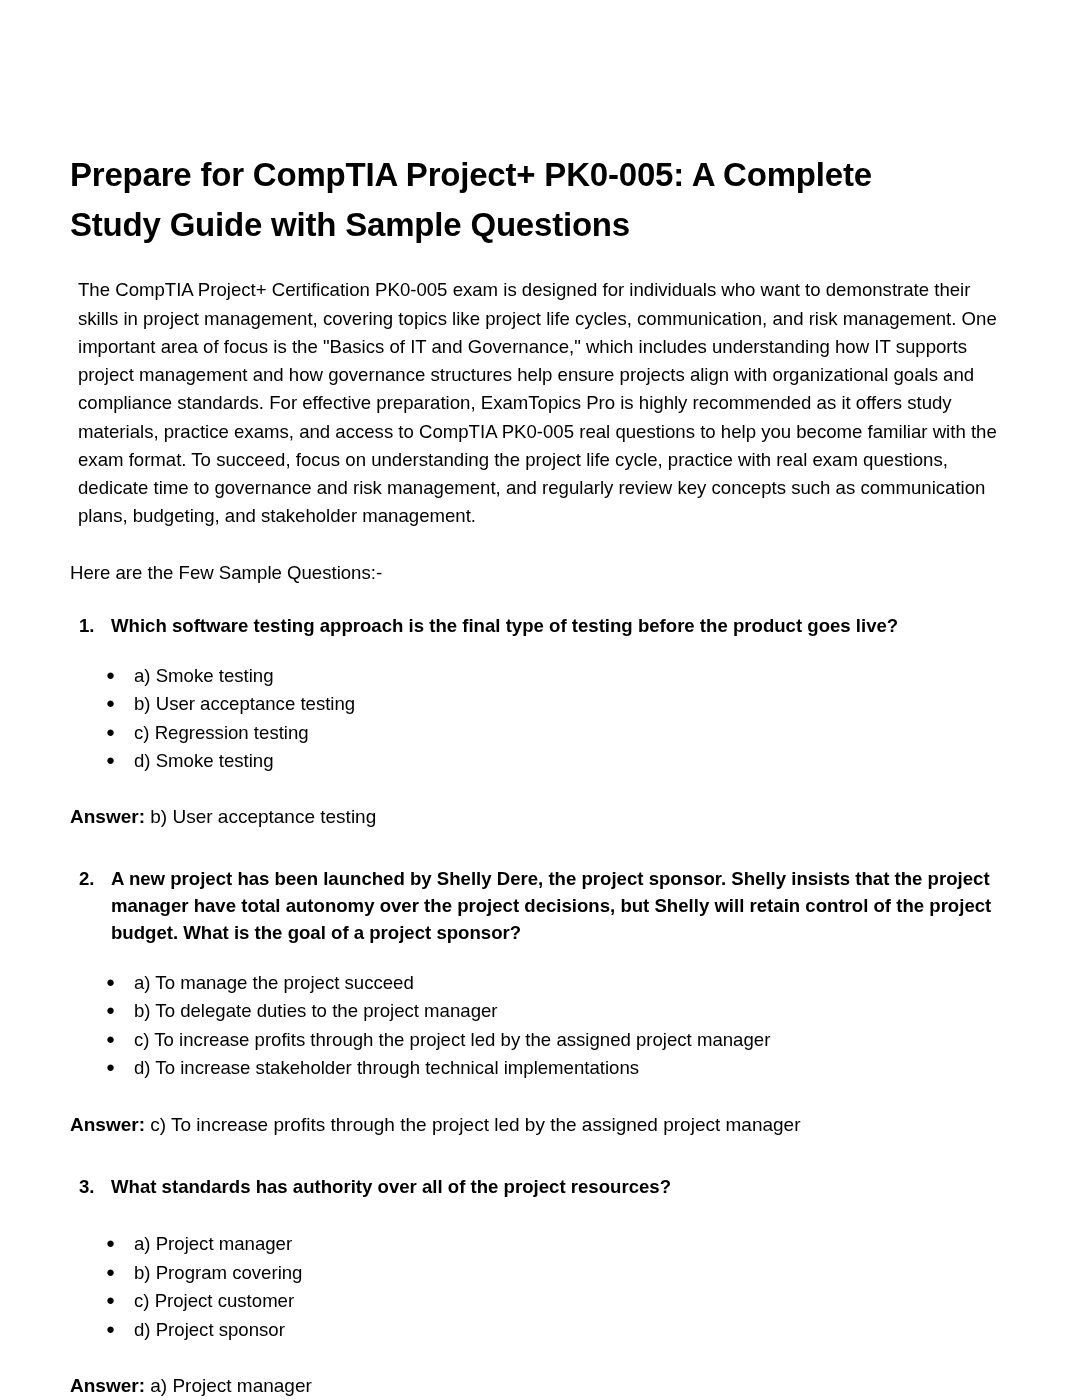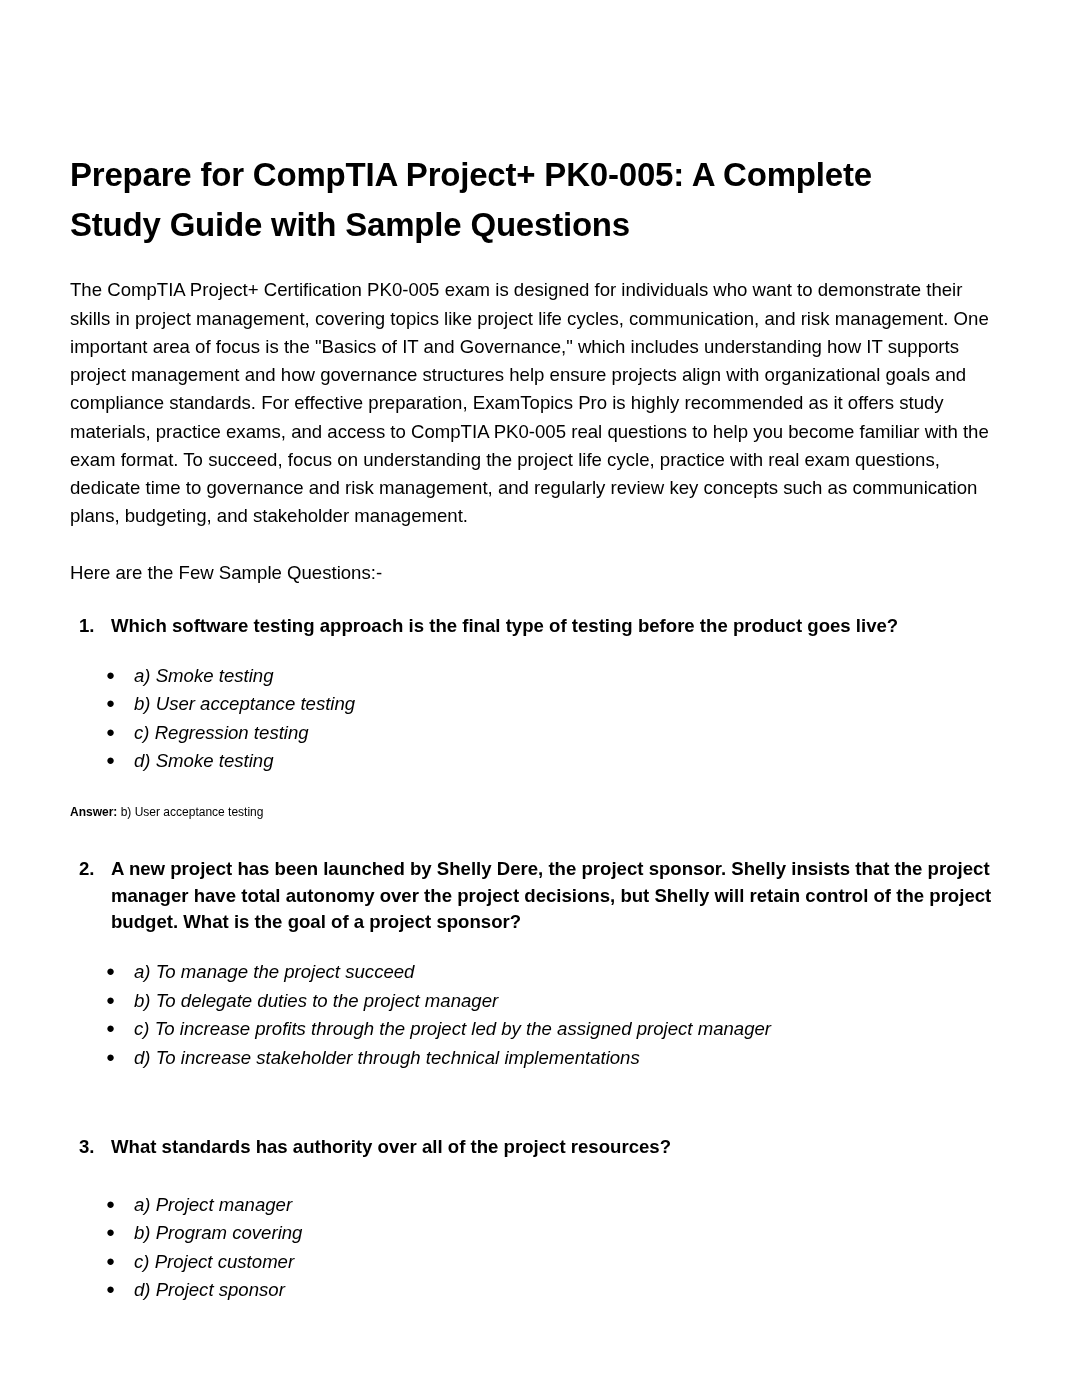--- a/index.html
+++ b/index.html
@@ -25,21 +25,21 @@
     font-size: 33px;
     font-weight: 700;
     line-height: 1.52;
     letter-spacing: -0.2px;
     margin: 0 0 26px 0;
     padding-right: 100px;
   }
   .body-paragraph {
     font-size: 18.6px;
     line-height: 1.52;
-    margin: 0 0 28px 0;
+    margin: 0 0 28px 8px;
     text-align: left;
   }
   .lead-in {
     font-size: 18.6px;
     line-height: 1.52;
     margin: 11px 0 26px 0;
   }
   .question-block {
     margin: 0 0 0 0;
   }
@@ -74,24 +74,23 @@
     padding: 1px 0;
   }
   .bullet {
     flex: 0 0 28px;
     width: 28px;
     font-size: 15px;
     line-height: 1.62;
   }
   .option-text {
     flex: 1 1 auto;
-    font-style: italic;
   }
   .answer-line {
-    font-size: 12px;
+    font-size: 19px;
     line-height: 1.52;
     margin: 0;
   }
   .answer-label {
     font-weight: 700;
   }
   .gap-sm { height: 12px; }
   .gap-md { height: 20px; }
   .gap-lg { height: 28px; }
   .gap-xl { height: 34px; }
@@ -158,20 +157,24 @@
       <li class="option-item">
         <span class="bullet">●</span>
         <span class="option-text">c) To increase profits through the project led by the assigned project manager</span>
       </li>
       <li class="option-item">
         <span class="bullet">●</span>
         <span class="option-text">d) To increase stakeholder through technical implementations</span>
       </li>
     </ul>
     <div class="gap-lg"></div>
+    <p class="answer-line">
+      <span class="answer-label">Answer: </span>
+      <span>c) To increase profits through the project led by the assigned project manager</span>
+    </p>
   </div>
 
   <div class="gap-xl"></div>
 
   <div class="question-block">
     <div class="question-row">
       <span class="q-number">3.</span>
       <span class="q-text">What standards has authority over all of the project resources?</span>
     </div>
     <div class="gap-md"></div>
@@ -187,15 +190,19 @@
       <li class="option-item">
         <span class="bullet">●</span>
         <span class="option-text">c) Project customer</span>
       </li>
       <li class="option-item">
         <span class="bullet">●</span>
         <span class="option-text">d) Project sponsor</span>
       </li>
     </ul>
     <div class="gap-lg"></div>
+    <p class="answer-line">
+      <span class="answer-label">Answer: </span>
+      <span>a) Project manager</span>
+    </p>
   </div>
 
 </div>
 
 </body></html>

